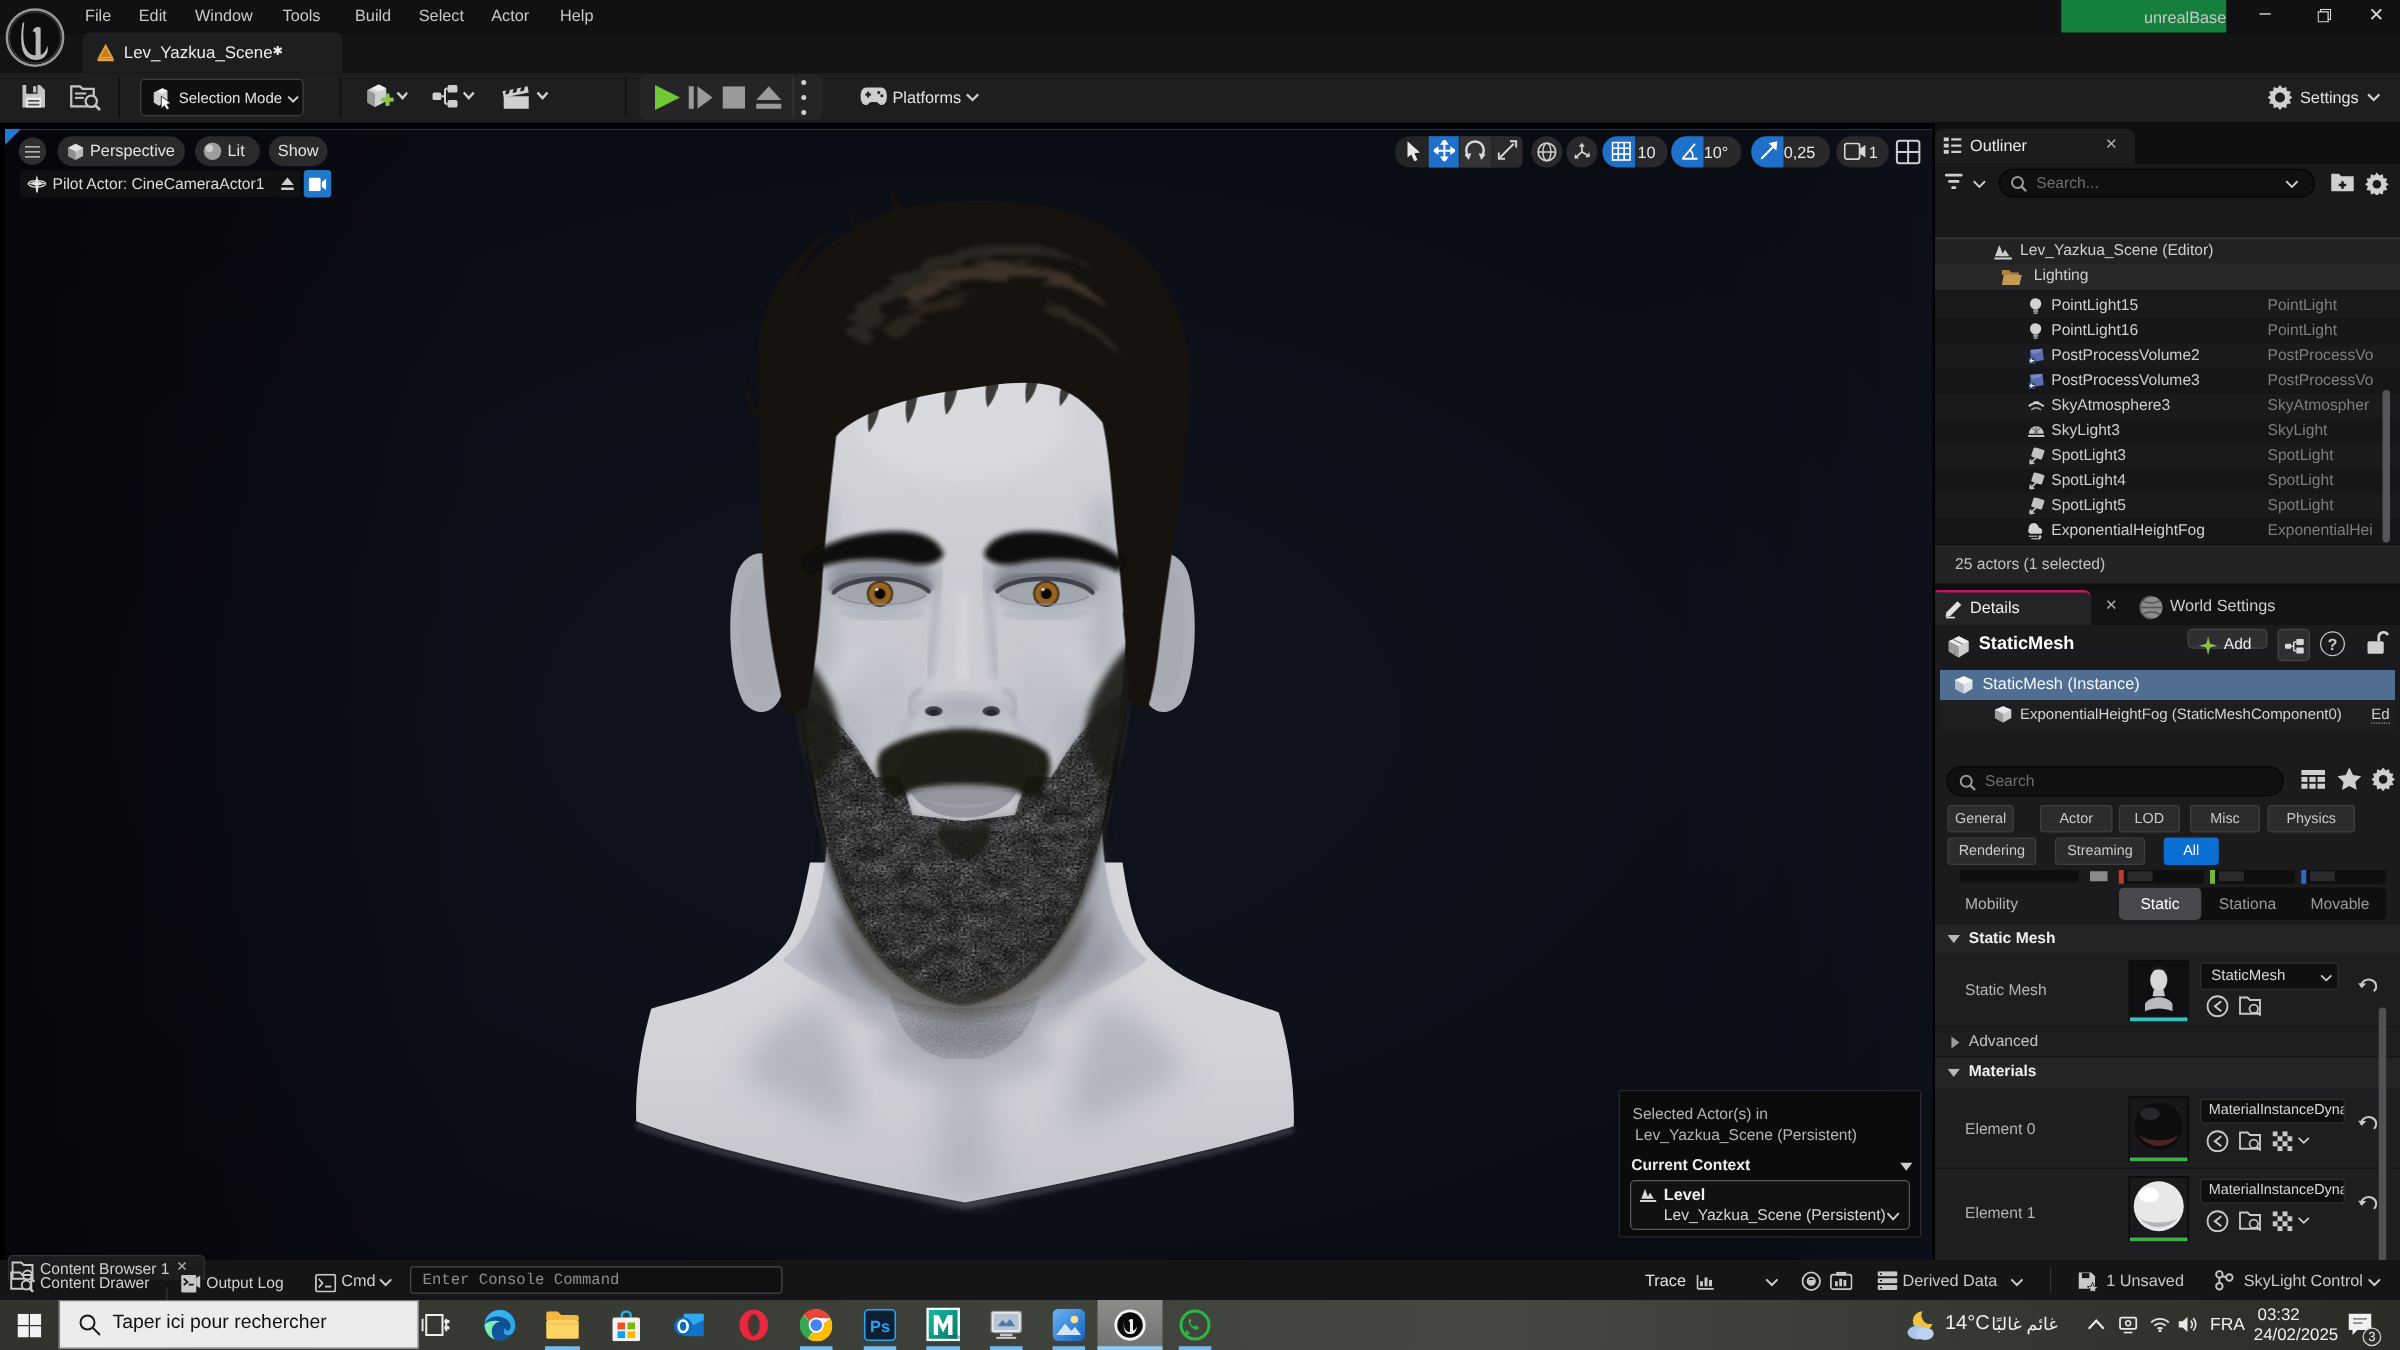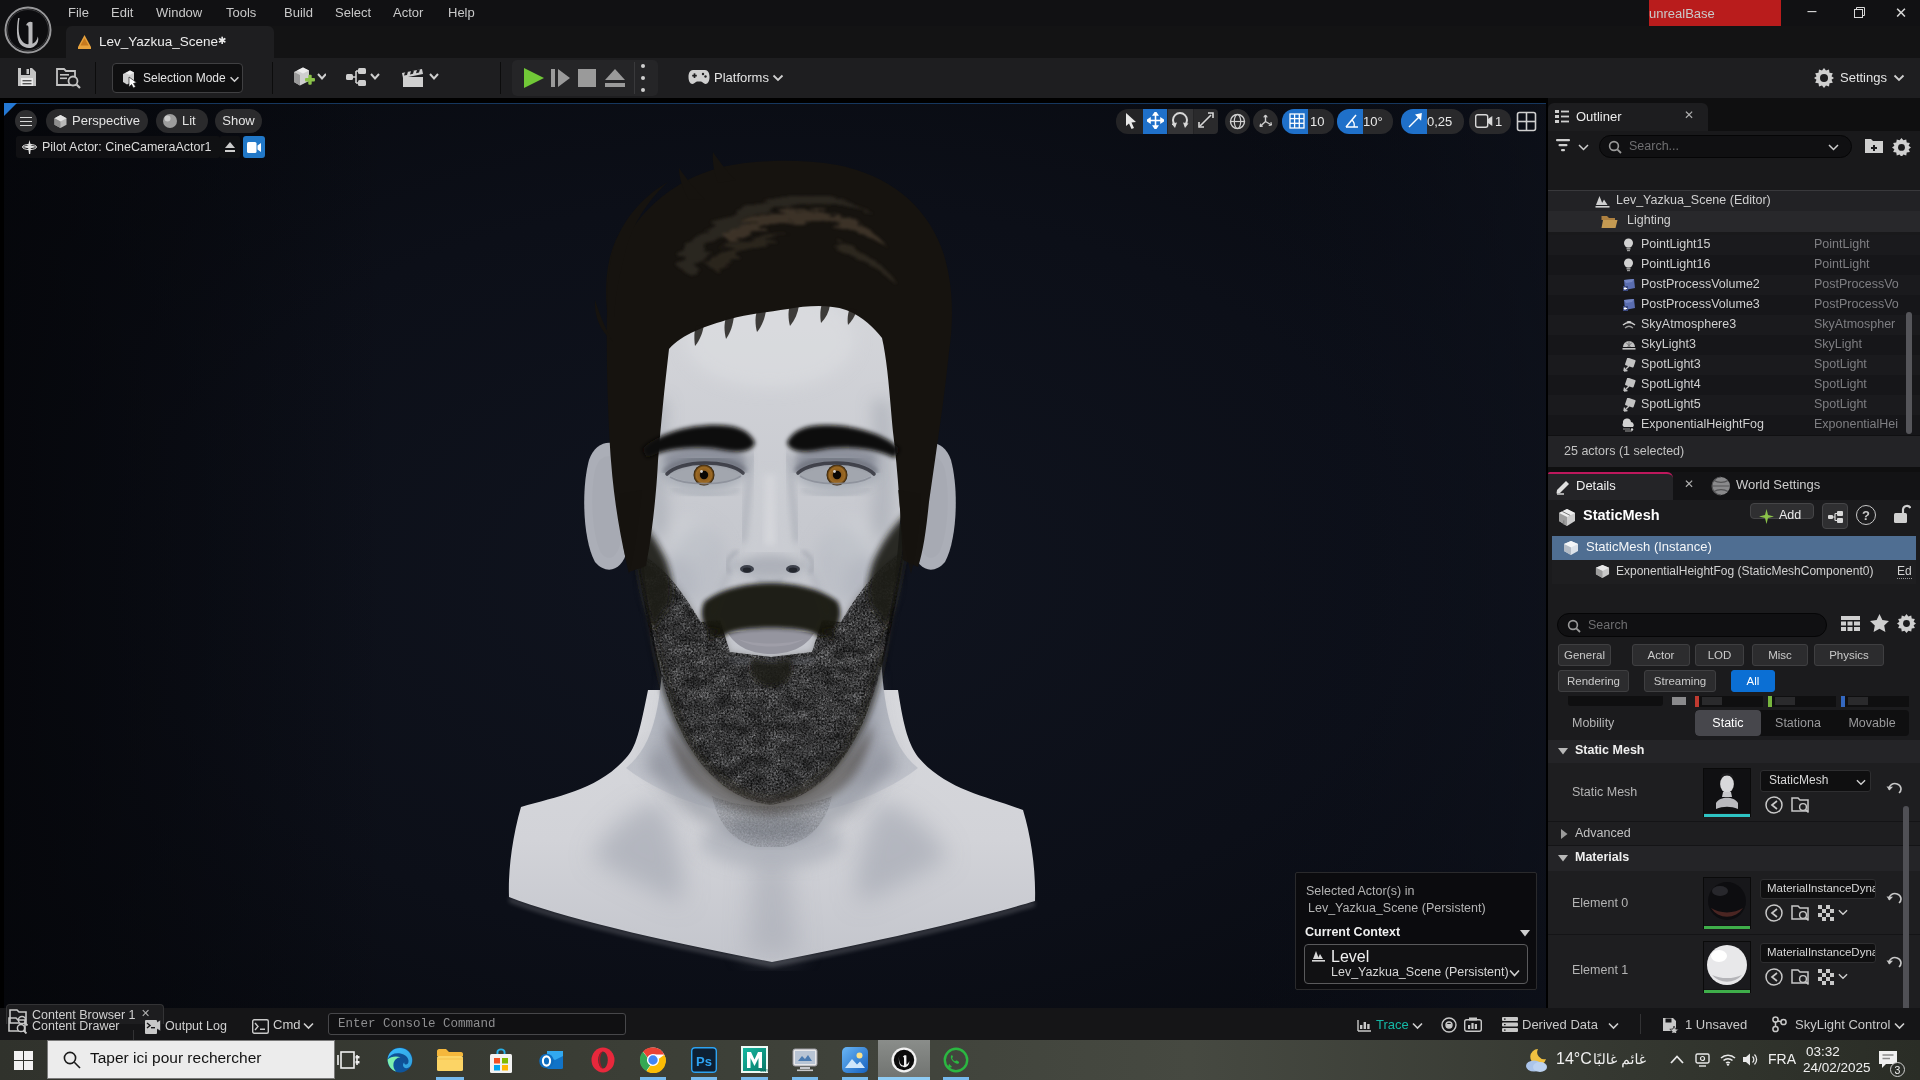--- a/index.html
+++ b/index.html
@@ -3,21 +3,21 @@
 <meta charset="utf-8">
 <style>
   * { margin:0; padding:0; box-sizing:border-box; }
   html,body { width:1920px; height:1080px; overflow:hidden; background:#000; font-family:"Liberation Sans",sans-serif; }
   .abs { position:absolute; }
   #root { position:relative; width:1920px; height:1080px; background:#000; }
 
   
   #titlebar { position:absolute; left:0; top:0; width:1920px; height:26px; background:#111113; }
   .menuitem { position:absolute; top:0; height:26px; line-height:26px; color:#c9c9c9; font-size:13px; }
-  #unrealbase { position:absolute; left:1649px; top:0; width:132px; height:27px; background:#b91c1c; color:#c9c9c9; font-size:13px; text-align:left; line-height:27px; }
+  #unrealbase { position:absolute; left:1649px; top:0; width:132px; height:27px; background:#15803d; color:#c9c9c9; font-size:13px; text-align:right; line-height:27px; }
   .winbtn { position:absolute; top:0; width:28px; height:26px; color:#d8d8d8; text-align:center; line-height:26px; font-size:14px; }
 
   
   #tabrow { position:absolute; left:0; top:26px; width:1920px; height:32px; background:#131314; }
   #scenetab { position:absolute; left:66px; top:26px; width:208px; height:32px; background:#1e1e20; border-radius:6px 6px 0 0; }
 
   
   #toolbar { position:absolute; left:0; top:58px; width:1920px; height:40px; background:#1e1e20; }
 
   
@@ -568,21 +568,21 @@
       <div class="abs" style="left:9px;top:52px;color:#efefef;font-size:12.5px;font-weight:bold">Current Context</div>
       <svg class="abs" style="left:224px;top:57px" width="10" height="7" viewBox="0 0 10 7">
           <path d="M0 0 H10 L5 6.5 Z" fill="#cfcfcf"></path>
         </svg>
       <div class="abs" style="left:8px;top:71px;width:224px;height:40px;border:1px solid #5a5a5c;border-radius:4px;background:#111113">
         <svg class="abs" style="left:7px;top:5px" width="14" height="12" viewBox="0 0 14 12">
             <path d="M4 1 L7 9 H1 Z" fill="#d8d8d8"></path>
             <path d="M8 4 L11 9 H5.5 Z" fill="#d8d8d8"></path>
             <rect x="0" y="10" width="13" height="1.6" fill="#d8d8d8"></rect>
           </svg>
-        <span class="abs" style="left:26px;top:3px;color:#f0f0f0;font-size:16px;font-weight:normal">Level</span>
+        <span class="abs" style="left:26px;top:3px;color:#f0f0f0;font-size:13px;font-weight:bold">Level</span>
         <span class="abs" style="left:26px;top:20px;color:#d6d6d6;font-size:12.5px">Lev_Yazkua_Scene (Persistent)</span>
         <svg class="abs" style="left:204px;top:24px" width="11" height="8" viewBox="0 0 11 8">
             <path d="M1 1.5 L5.5 6.5 L10 1.5" fill="none" stroke="#cfcfcf" stroke-width="1.6"></path>
           </svg>
       </div>
     </div>
   </div>
   <div id="rightcol">
 
     <div class="abs" style="left:0;top:5px;width:160px;height:28px;background:#1d1d1f;border-radius:6px 6px 0 0">
@@ -1041,21 +1041,21 @@
     <div class="abs" style="left:328px;top:5px;width:298px;height:22px;background:#101012;border:1px solid #47474a;border-radius:3px">
       <span class="abs" style="left:9px;top:3px;font-family:'Liberation Mono',monospace;font-size:12.5px;color:#8e8e90">Enter Console Command</span>
     </div>
 
     <svg class="abs" style="left:1357px;top:11px" width="15" height="13" viewBox="0 0 15 13">
         <path d="M1 12 V1 M1 12 H14" stroke="#c8c8c8" stroke-width="1.4" fill="none"></path>
         <rect x="3" y="6" width="2.4" height="4" fill="#c8c8c8"></rect>
         <rect x="6.6" y="3" width="2.4" height="7" fill="#c8c8c8"></rect>
         <rect x="10.2" y="5" width="2.4" height="5" fill="#c8c8c8"></rect>
       </svg>
-    <span class="abs" style="left:1376px;top:9px;font-size:13px;color:#14b8a6">Trace</span>
+    <span class="abs" style="left:1316px;top:9px;font-size:13px;color:#e5e5e5">Trace</span>
     <svg class="abs" style="left:1412px;top:14px" width="11" height="8" viewBox="0 0 11 8">
         <path d="M1 1.5 L5.5 6 L10 1.5" fill="none" stroke="#cfcfcf" stroke-width="1.6"></path>
       </svg>
     <svg class="abs" style="left:1441px;top:9px" width="16" height="16" viewBox="0 0 16 16">
         <circle cx="8" cy="8" r="7" fill="none" stroke="#c8c8c8" stroke-width="1.4"></circle>
         <circle cx="8" cy="8" r="3" fill="none" stroke="#c8c8c8" stroke-width="1.4"></circle>
         <rect x="5.5" y="7" width="5" height="3.4" fill="#c8c8c8"></rect>
       </svg>
     <svg class="abs" style="left:1464px;top:9px" width="18" height="15" viewBox="0 0 18 15">
         <rect x="0.7" y="2.7" width="16.6" height="11.6" rx="2" fill="none" stroke="#c8c8c8" stroke-width="1.4"></rect>

